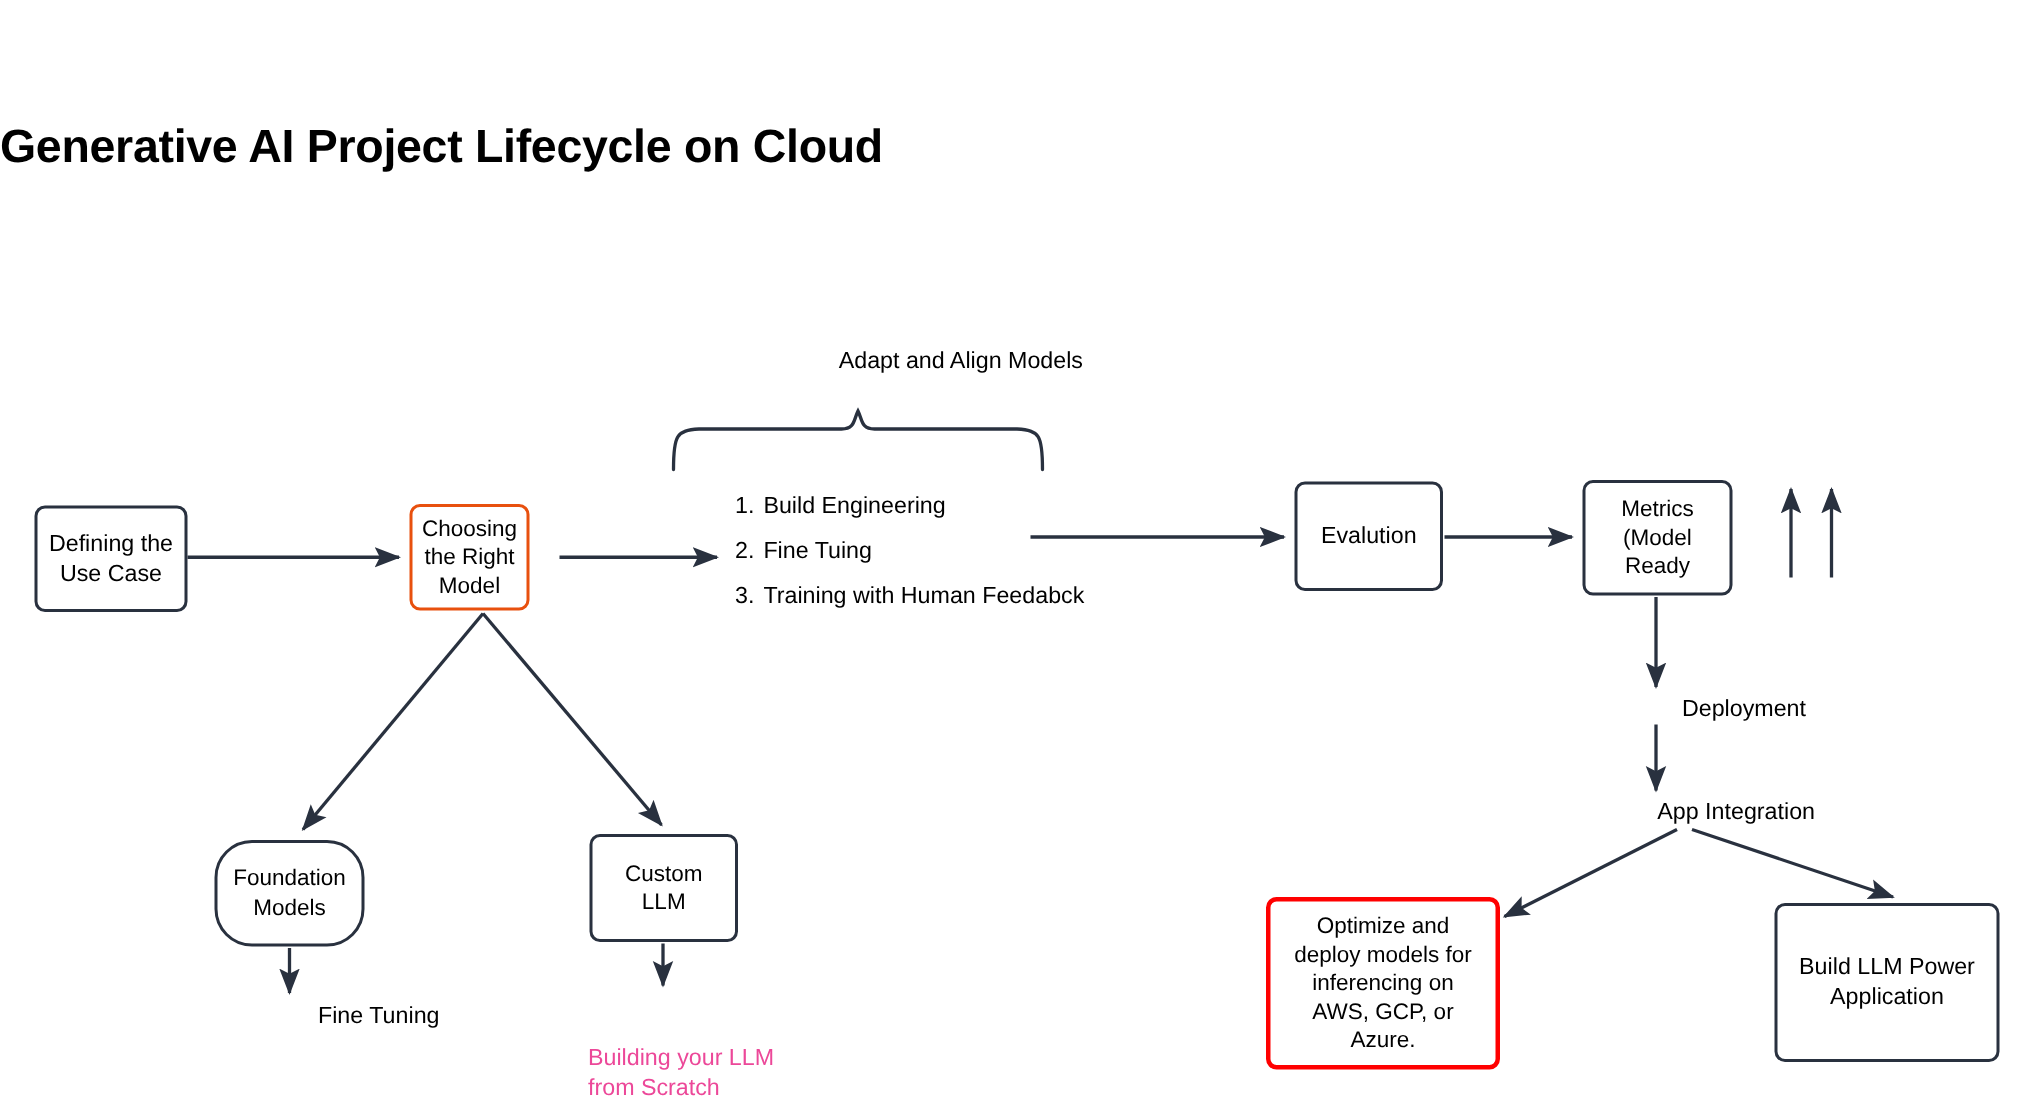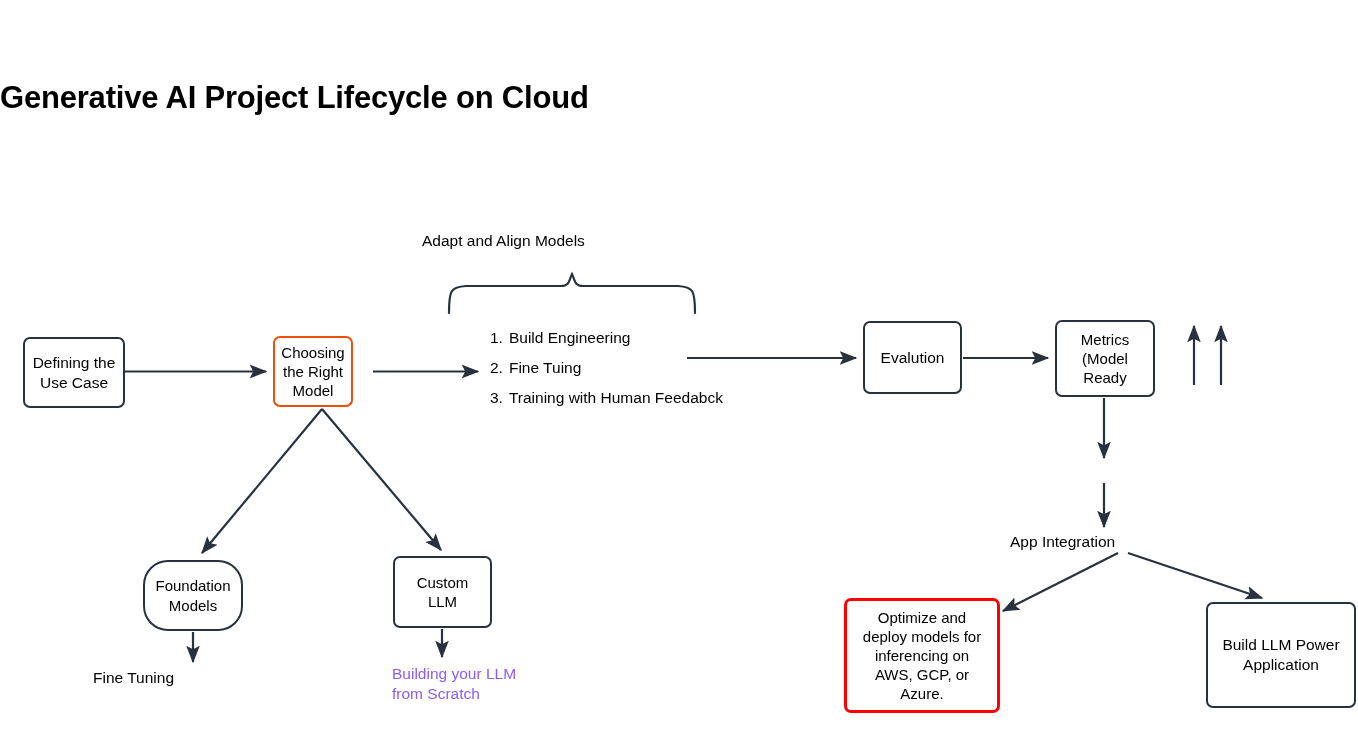--- a/index.html
+++ b/index.html
@@ -41,26 +41,26 @@
     line-height: 1.27;
     white-space: pre-line;
     z-index: 2;
   }
   .node.accent-orange { border-color: #e8500e; }
   .node.accent-red    { border-color: #ff0000; border-width: 3px; }
 
   .plain-label {
     position: absolute;
     color: #000000;
-    text-align: left;
+    text-align: right;
     line-height: 1.3;
     white-space: pre-line;
     z-index: 2;
   }
-  .plain-label.accent-green { color: #8b5cf6; }
+  .plain-label.accent-green { color: #ec4899; margin-top: 32px; }
 
   #page-title {
     position: absolute;
     left: 0;
     top: 80px;
     width: 1358px;
     text-align: left;
     font-size: 31px;
     font-weight: bold;
     letter-spacing: -0.2px;
@@ -149,30 +149,31 @@
   <div class="node" style="left:1055px; top:320px; width:100px; height:77px; font-size:15px;text-align:center;">Metrics
 (Model
 Ready</div>
 
   <div class="node accent-red" style="left:844px; top:598px; width:156px; height:115px; font-size:15px;">Optimize and
 deploy models for
 inferencing on
 AWS, GCP, or
 Azure.</div>
 
-  <div class="node" style="left:1183px; top:602px; width:150px; height:106px; font-size:15.5px;margin-left:23px;">Build LLM Power
+  <div class="node" style="left:1183px; top:602px; width:150px; height:106px; font-size:15.5px;">Build LLM Power
 Application</div>
 
   <div class="plain-label" style="left:422px; top:231px; width:300px; font-size:15.5px;">Adapt and Align Models</div>
 
   <div class="plain-label" style="left:93px; top:668px; width:200px; font-size:15.5px;">Fine Tuning</div>
 
   <div class="plain-label accent-green" style="left:392px; top:664px; width:190px; font-size:15.5px; text-align:left;">Building your LLM
 from Scratch</div>
 
+  <div class="plain-label" style="left:1004px; top:463px; width:200px; font-size:15.5px;">Deployment</div>
 
   <div class="plain-label" style="left:1010px; top:532px; width:200px; font-size:15.5px;">App Integration</div>
 
   <div class="step-list" id="step-list" style="left:490px; top:329px;">
       <div class="step-row">
         <span class="step-num">1.</span>
         <span class="step-text">Build Engineering</span>
       </div>
       <div class="step-row">
         <span class="step-num">2.</span>

